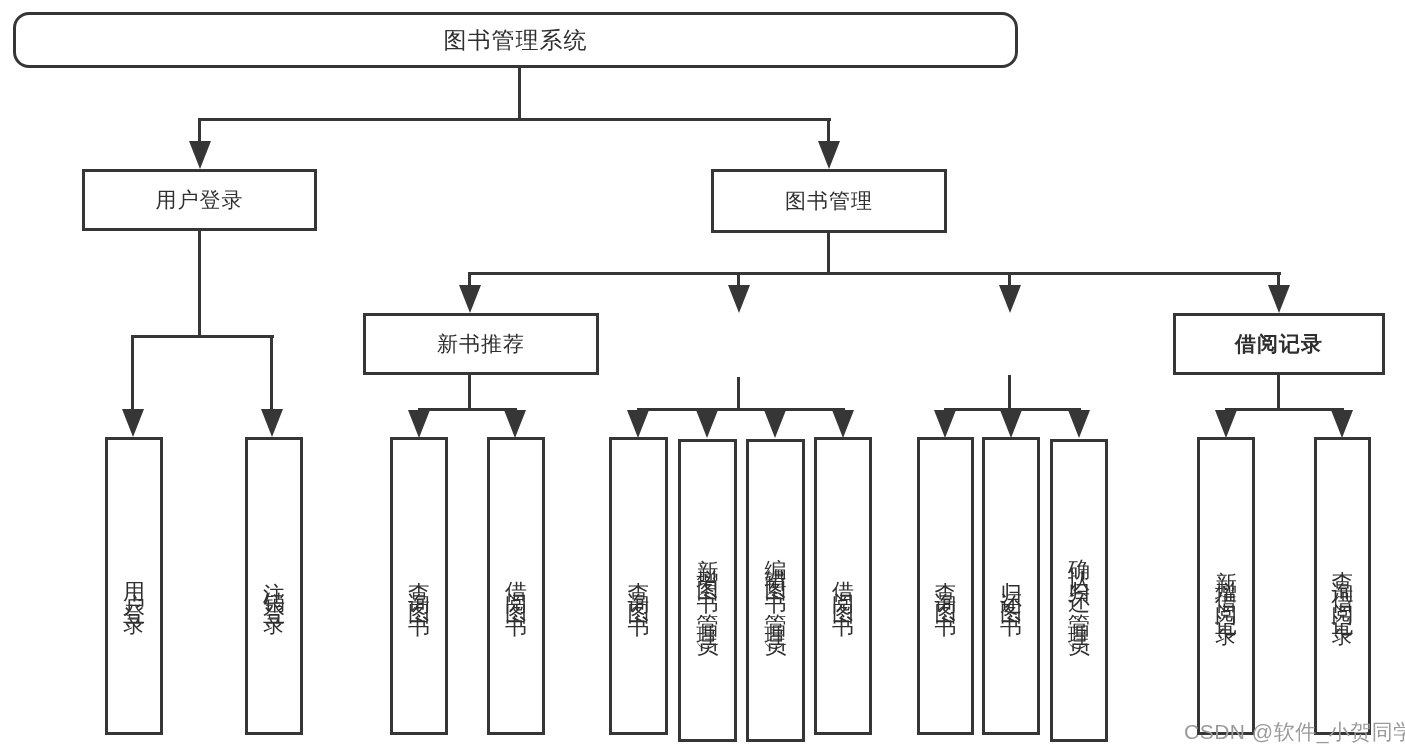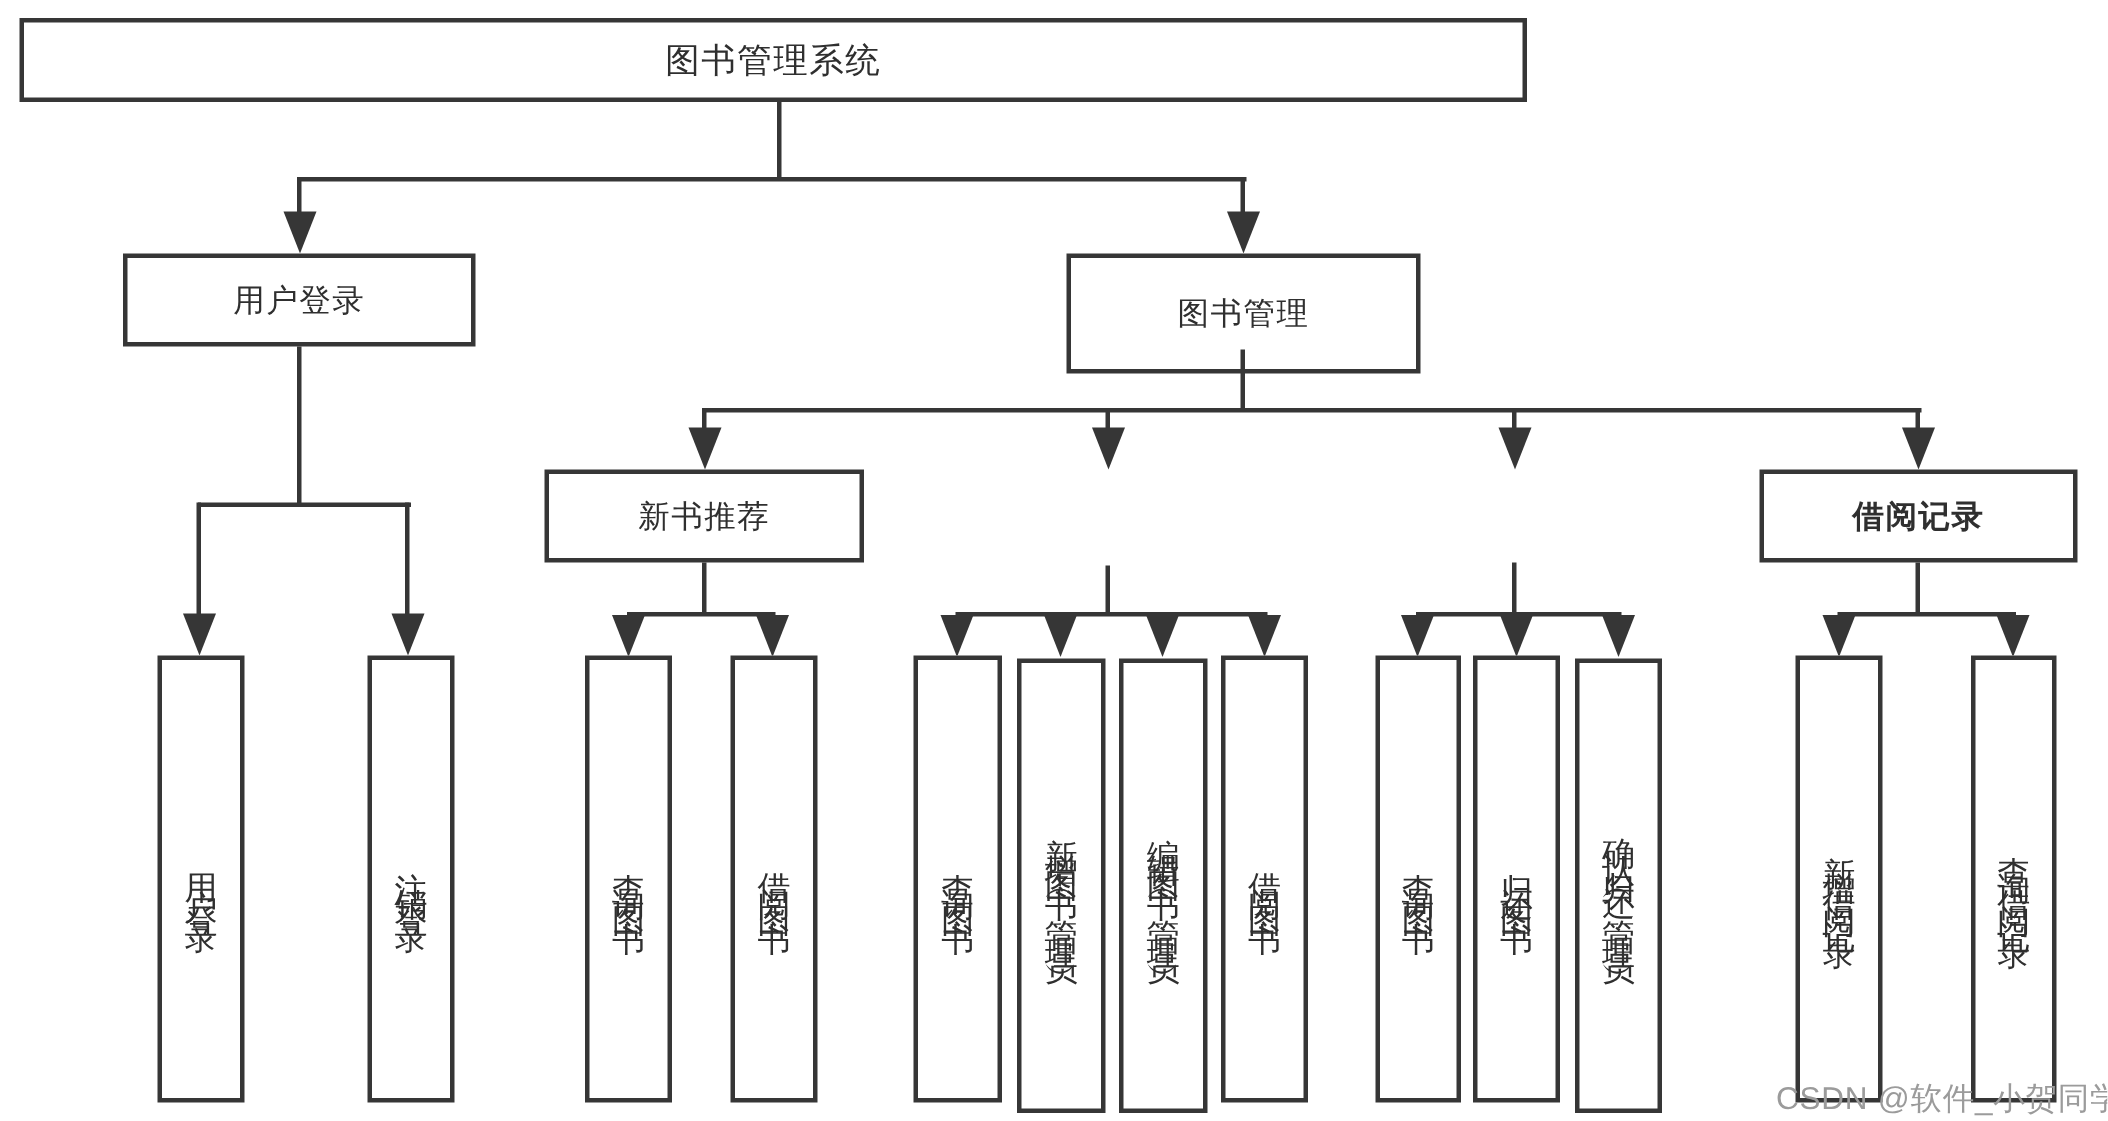--- a/index.html
+++ b/index.html
@@ -34,51 +34,51 @@
   .watermark{
     position:absolute; left:1184px; top:718px; z-index:5;
     font-size:21px; color:var(--watermark); letter-spacing:0.5px; white-space:nowrap;
   }
 </style>
 </head>
 <body>
 
 <div id="canvas">
 
-  <div class="box root" style="left:13px;top:12px;width:1005px;height:56px;">图书管理系统</div>
+  <div class="box root" style="left:13px;top:12px;width:1005px;height:56px;border-radius:16px;">图书管理系统</div>
 
   <div class="vl" style="left:518px;top:68px;height:52px;"></div>
   <div class="hl" style="left:199px;top:118px;width:632px;"></div>
   <div class="vl" style="left:198px;top:118px;height:28px;"></div>
   <div class="ah" style="left:189px;top:141px;"></div>
   <div class="vl" style="left:827px;top:118px;height:28px;"></div>
   <div class="ah" style="left:818px;top:141px;"></div>
 
   <div class="box" style="left:82px;top:169px;width:235px;height:62px;">用户登录</div>
-  <div class="box" style="left:711px;top:169px;width:236px;height:80px;">图书管理</div>
+  <div class="box" style="left:711px;top:169px;width:236px;height:64px;">图书管理</div>
 
   <div class="vl" style="left:198px;top:231px;height:107px;"></div>
   <div class="hl" style="left:132px;top:335px;width:142px;"></div>
   <div class="vl" style="left:131px;top:335px;height:76px;"></div>
   <div class="ah" style="left:122px;top:409px;"></div>
   <div class="vl" style="left:270px;top:335px;height:76px;"></div>
   <div class="ah" style="left:261px;top:409px;"></div>
 
   <div class="vl" style="left:827px;top:233px;height:41px;"></div>
   <div class="hl" style="left:469px;top:272px;width:812px;"></div>
   <div class="vl" style="left:468px;top:272px;height:16px;"></div>
   <div class="ah" style="left:459px;top:285px;"></div>
   <div class="vl" style="left:737px;top:272px;height:16px;"></div>
   <div class="ah" style="left:728px;top:285px;"></div>
   <div class="vl" style="left:1008px;top:272px;height:16px;"></div>
   <div class="ah" style="left:999px;top:285px;"></div>
   <div class="vl" style="left:1277px;top:272px;height:16px;"></div>
   <div class="ah" style="left:1268px;top:285px;"></div>
 
-  <div class="box" style="left:363px;top:313px;width:213px;height:62px;">新书推荐</div>
+  <div class="box" style="left:363px;top:313px;width:236px;height:62px;">新书推荐</div>
   <div class="box" style="left:1173px;top:313px;width:212px;height:62px;font-weight:bold;">借阅记录</div>
 
   <div class="vl" style="left:468px;top:375px;height:35px;"></div>
   <div class="hl" style="left:418px;top:408px;width:99px;"></div>
   <div class="ah" style="left:408px;top:410px;"></div>
   <div class="ah" style="left:504px;top:410px;"></div>
 
   <div class="vl" style="left:737px;top:377px;height:33px;"></div>
   <div class="hl" style="left:637px;top:408px;width:208px;"></div>
   <div class="ah" style="left:627px;top:410px;"></div>

